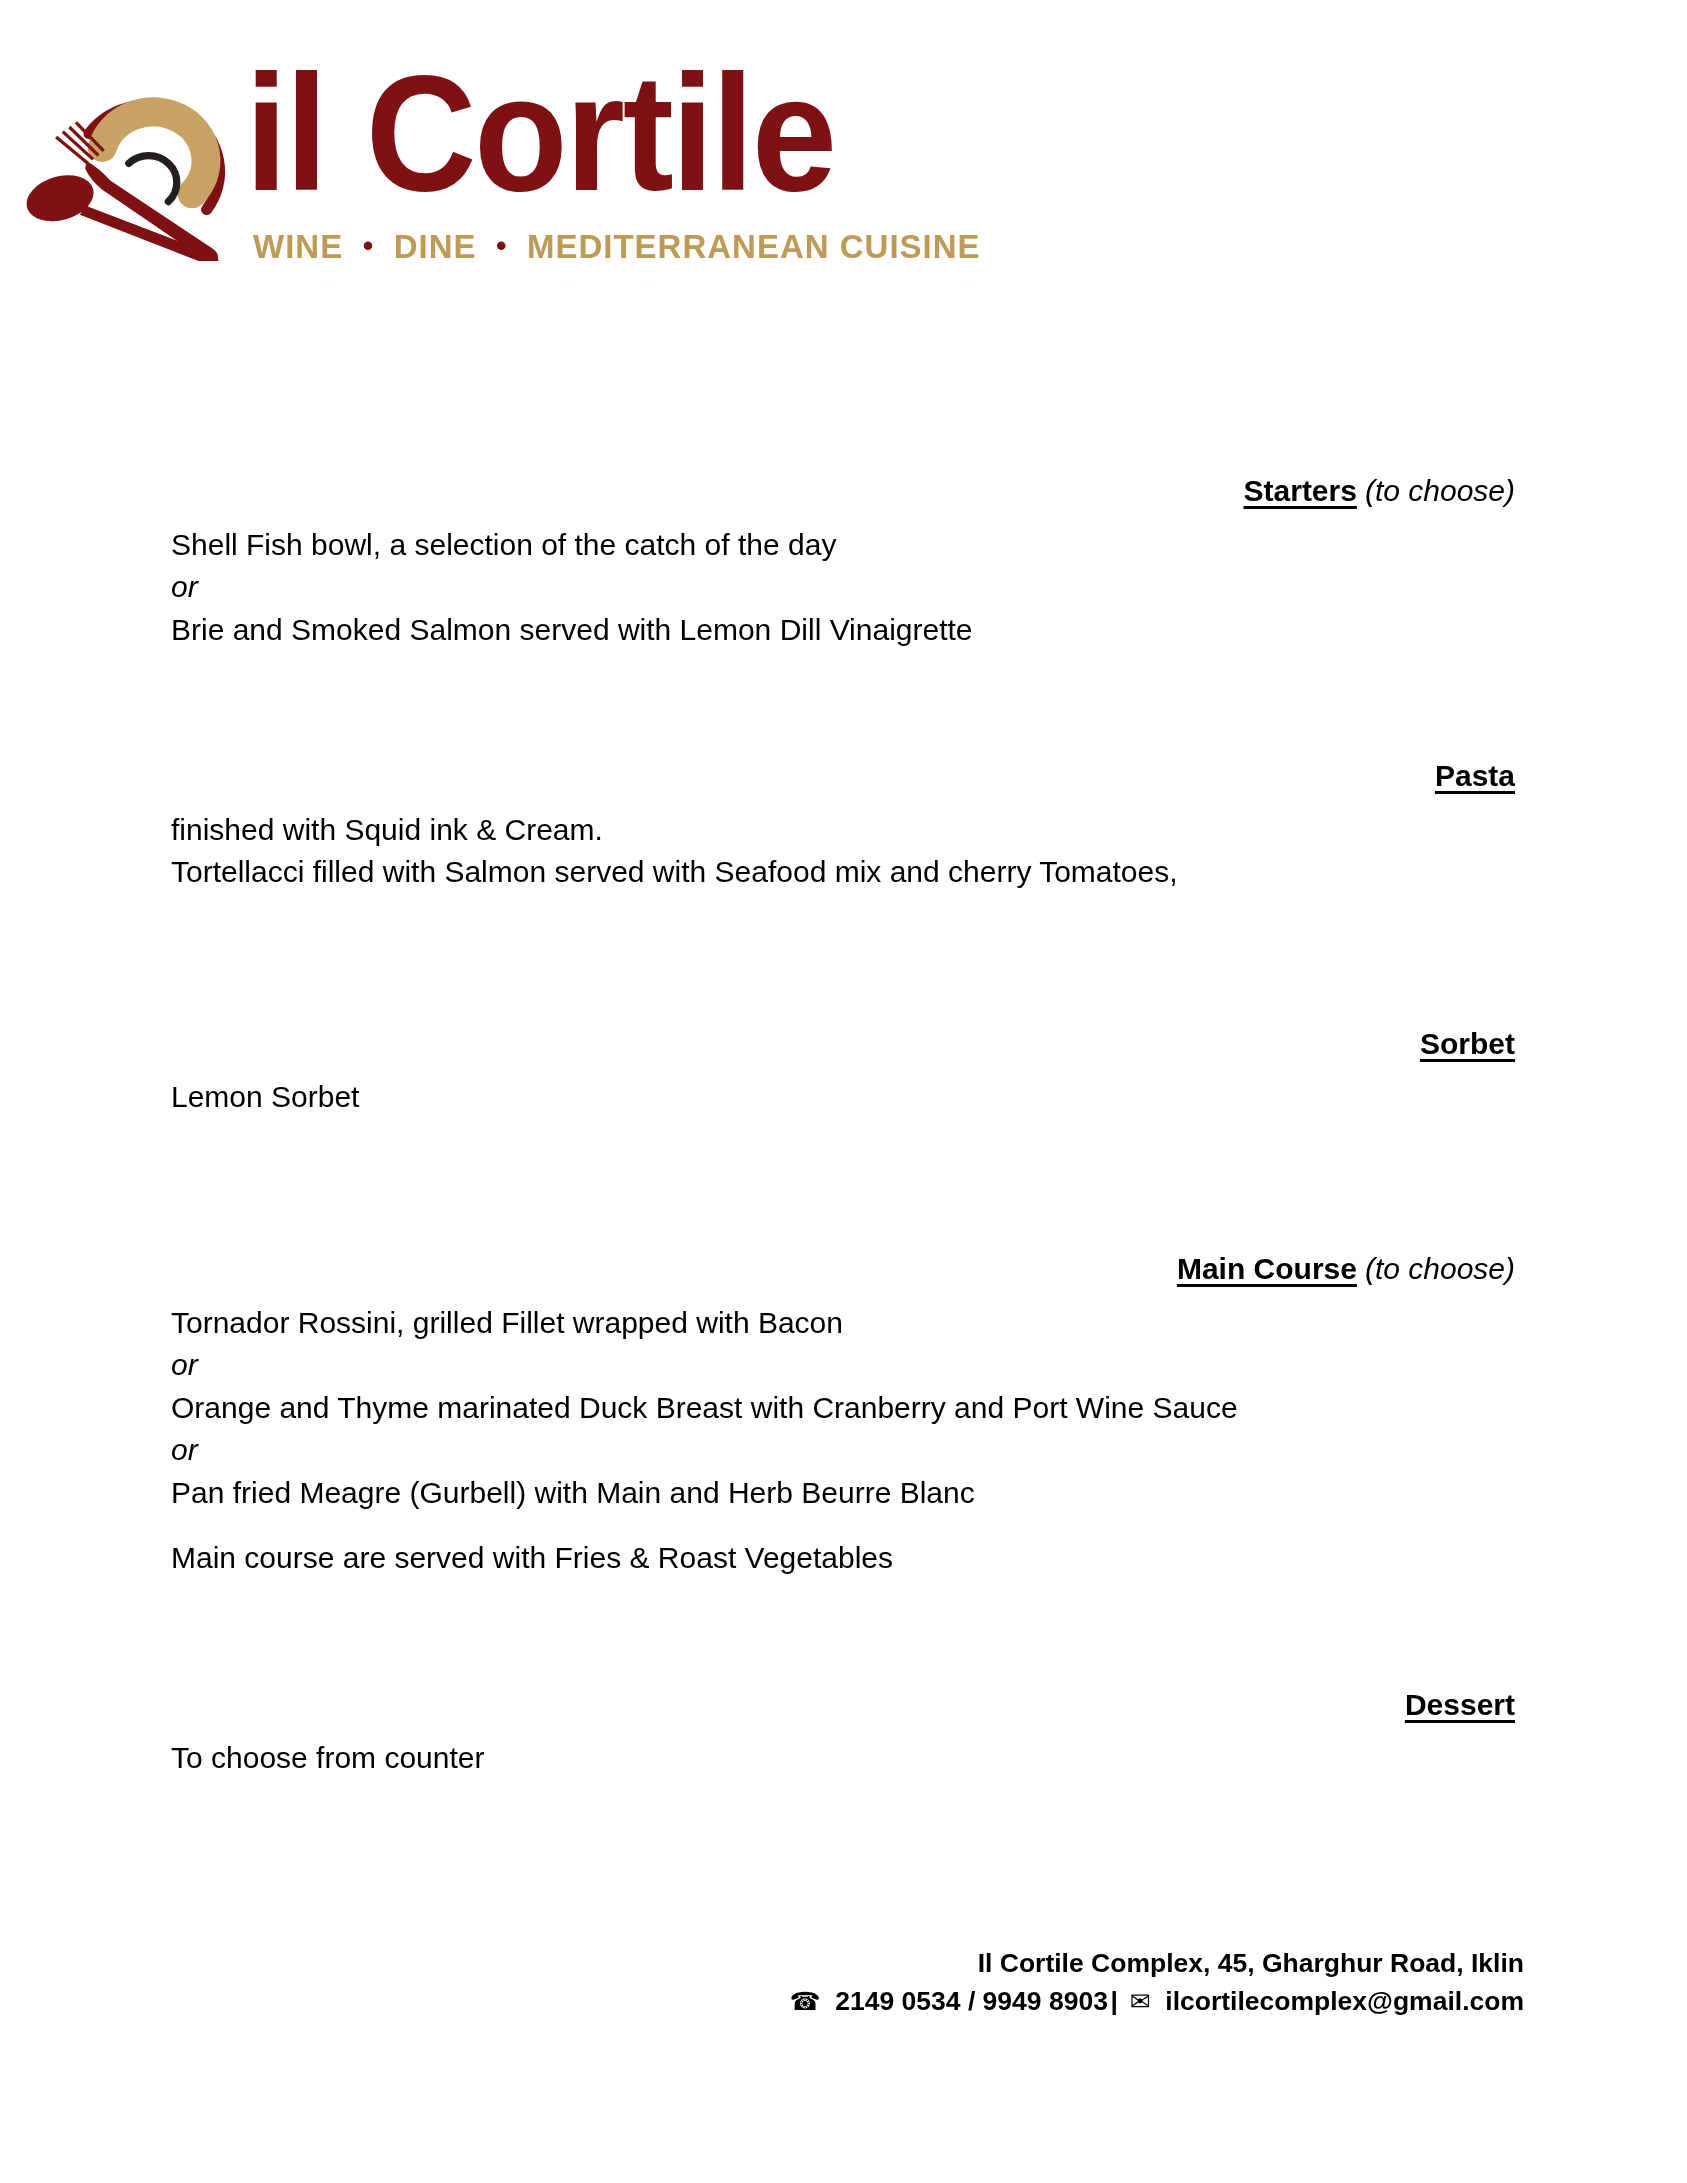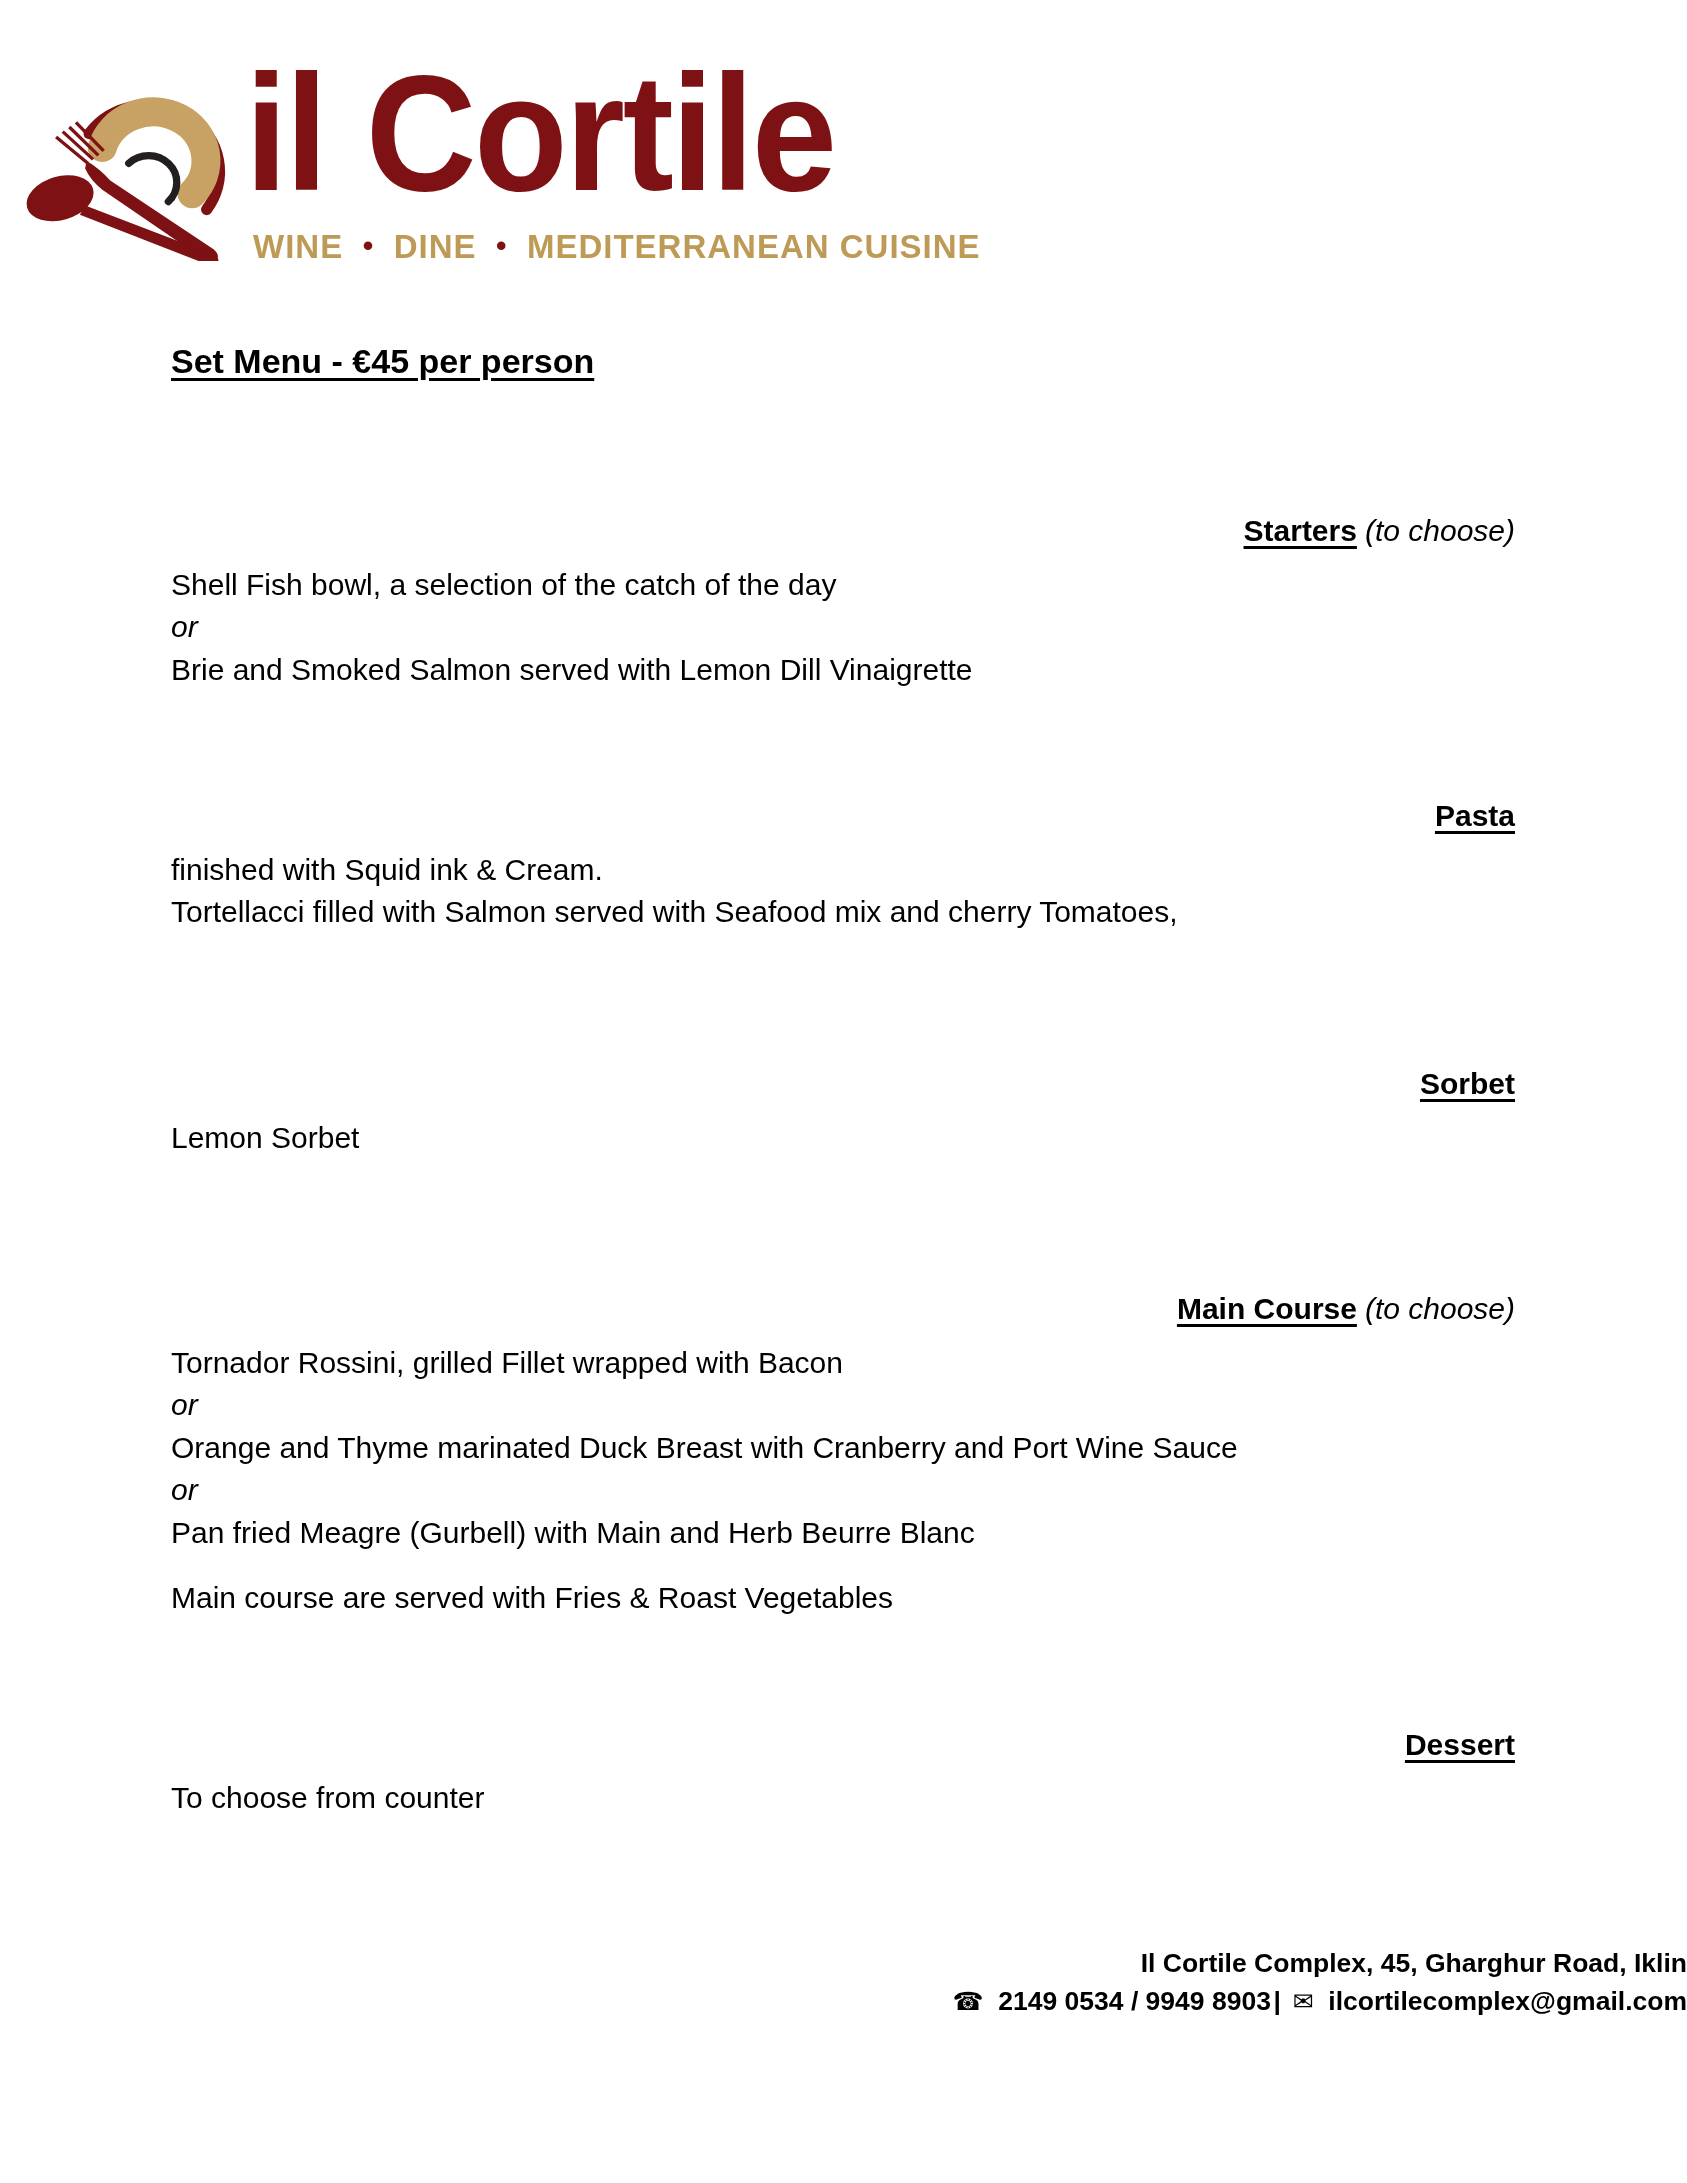--- a/index.html
+++ b/index.html
@@ -135,20 +135,21 @@
   .spacer-xs  { height: 22.5px; }
   .spacer-lg  { height: 93px; }
   .spacer-xl  { height: 118px; }
 
   
   .footer {
     position: absolute;
     left: 0;
     top: 1945px;
     width: 1687px;
+    padding-right: 163px;
     box-sizing: border-box;
     text-align: right;
     font-weight: bold;
     font-size: 26.5px;
     line-height: 1.42;
   }
   .footer-line {
     margin: 0;
     white-space: nowrap;
   }
@@ -201,21 +202,20 @@
         <span>DINE</span>
         <span class="dot">•</span>
         <span>MEDITERRANEAN CUISINE</span>
       </div>
 
     </div>
   </div>
 
   <div class="content">
 
-    <h1 class="doc-title">Set Menu - €45 per person</h1>
 
     <div class="spacer-xl"></div>
 
     <div class="section">
       <p class="section-head">
         <span class="head-label">Starters</span><span class="head-note">(to choose)</span>
       </p>
       <p class="line">Shell Fish bowl, a selection of the catch of the day</p>
       <p class="line or">or</p>
       <p class="line">Brie and Smoked Salmon served with Lemon Dill Vinaigrette</p>

